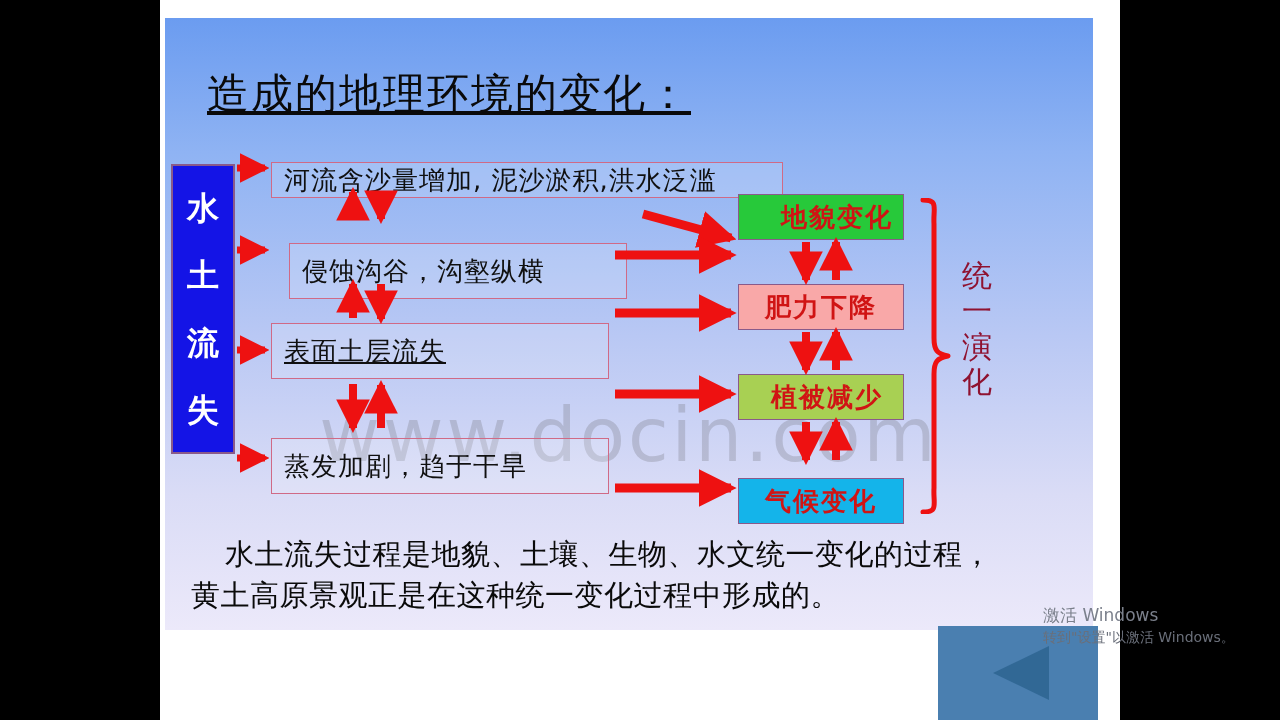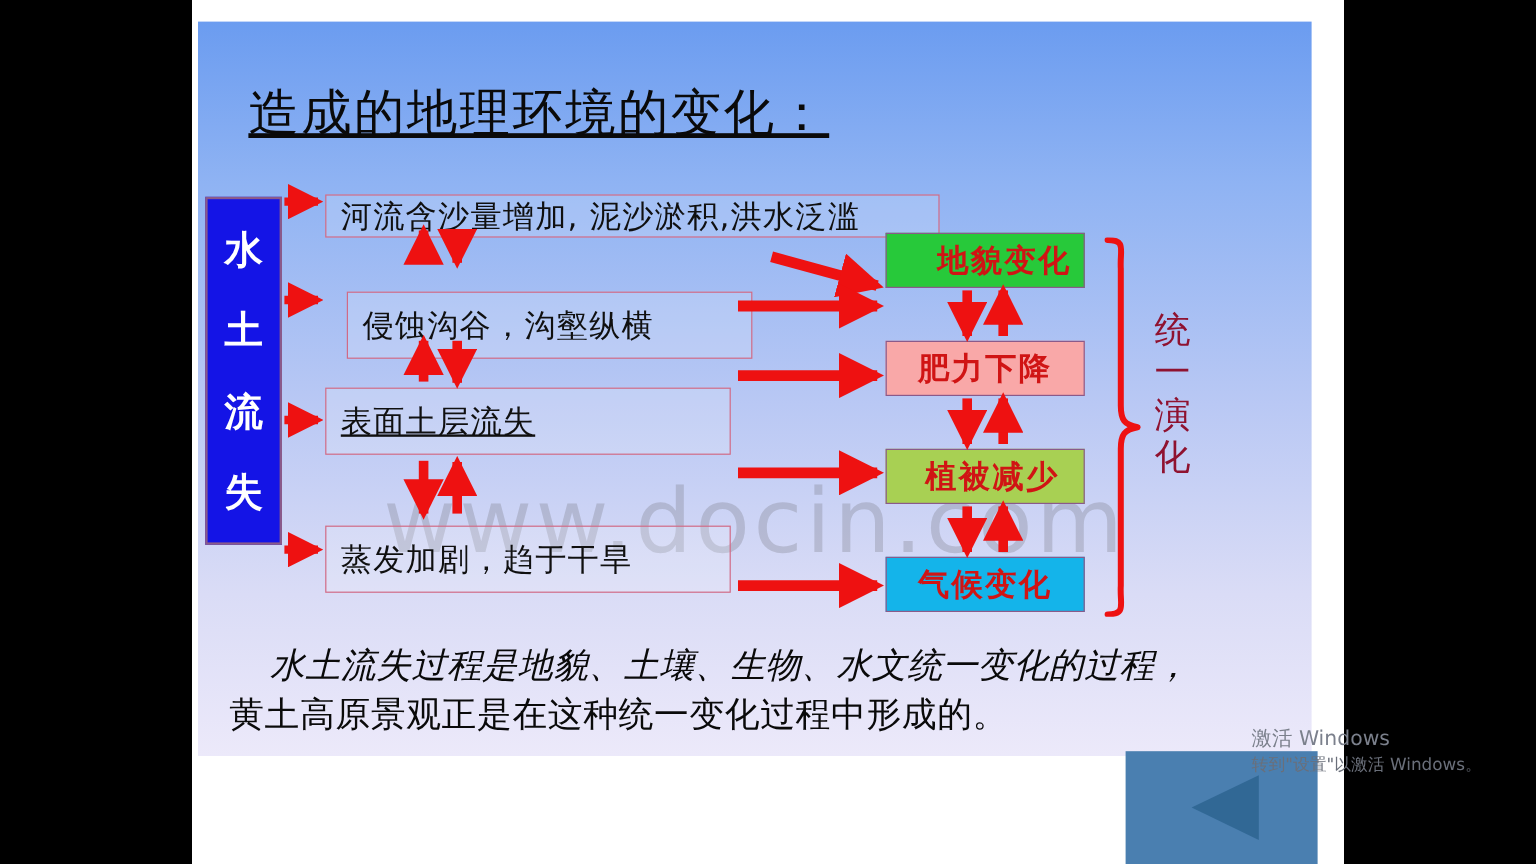--- a/index.html
+++ b/index.html
@@ -109,21 +109,21 @@
     font-weight: bold;
     display: flex;
     align-items: center;
     justify-content: center;
     letter-spacing: 2px;
     white-space: nowrap;
   }
   #rbox0 { top: 176px; background: #27c93a; padding-left: 32px; }
   #rbox1 { top: 266px; background: #f9a8a8; }
   #rbox2 { top: 356px; background: #a8d053; }
-  #rbox3 { top: 446px; background: #14b4ea; }
+  #rbox3 { top: 460px; background: #14b4ea; }
 
   
   #brace {
     position: absolute;
     left: 752px; top: 180px;
     width: 34px; height: 316px;
   }
   #unify {
     position: absolute;
     left: 792px; top: 240px;
@@ -147,21 +147,21 @@
   
   #caption {
     position: absolute;
     left: 26px; top: 516px;
     width: 880px;
     font-size: 29px;
     line-height: 1.42;
     color: #0a0a0a;
     letter-spacing: 0.5px;
   }
-  #caption .l1 { display: block; text-indent: 34px; font-style: italic; }
+  #caption .l1 { display: block; text-indent: 34px; }
   #caption .l2 { display: block; }
 
   
   #winact {
     position: absolute;
     left: 1012px; top: 604px;
     width: 262px;
     color: #6f7480;
     text-align: left;
     font-family: "DejaVu Sans", "Liberation Sans", sans-serif;

